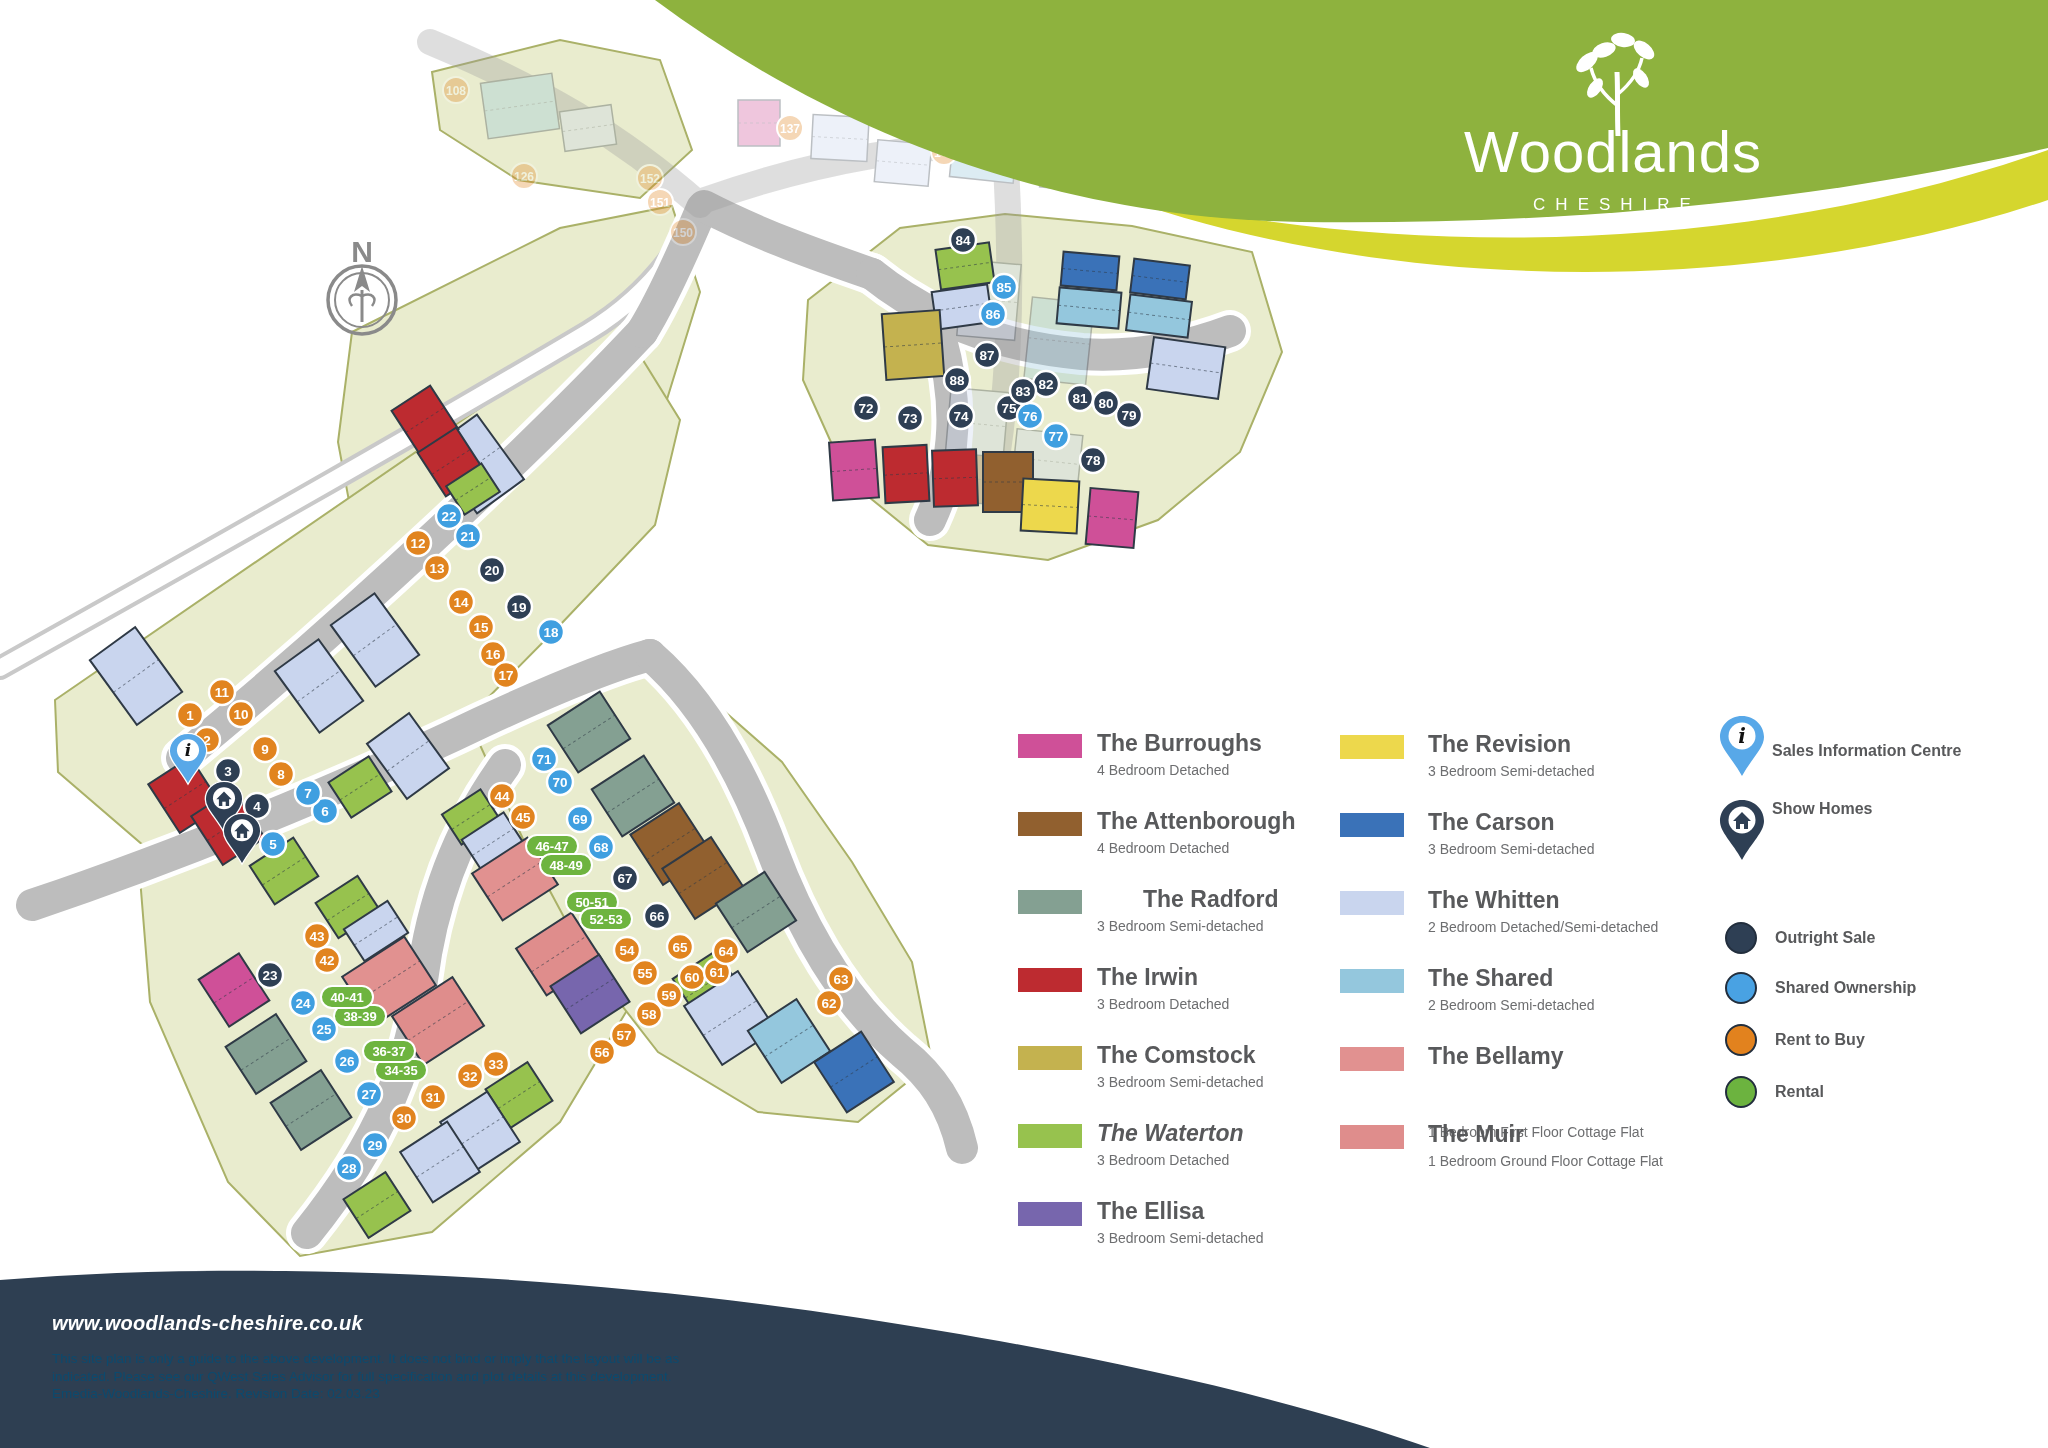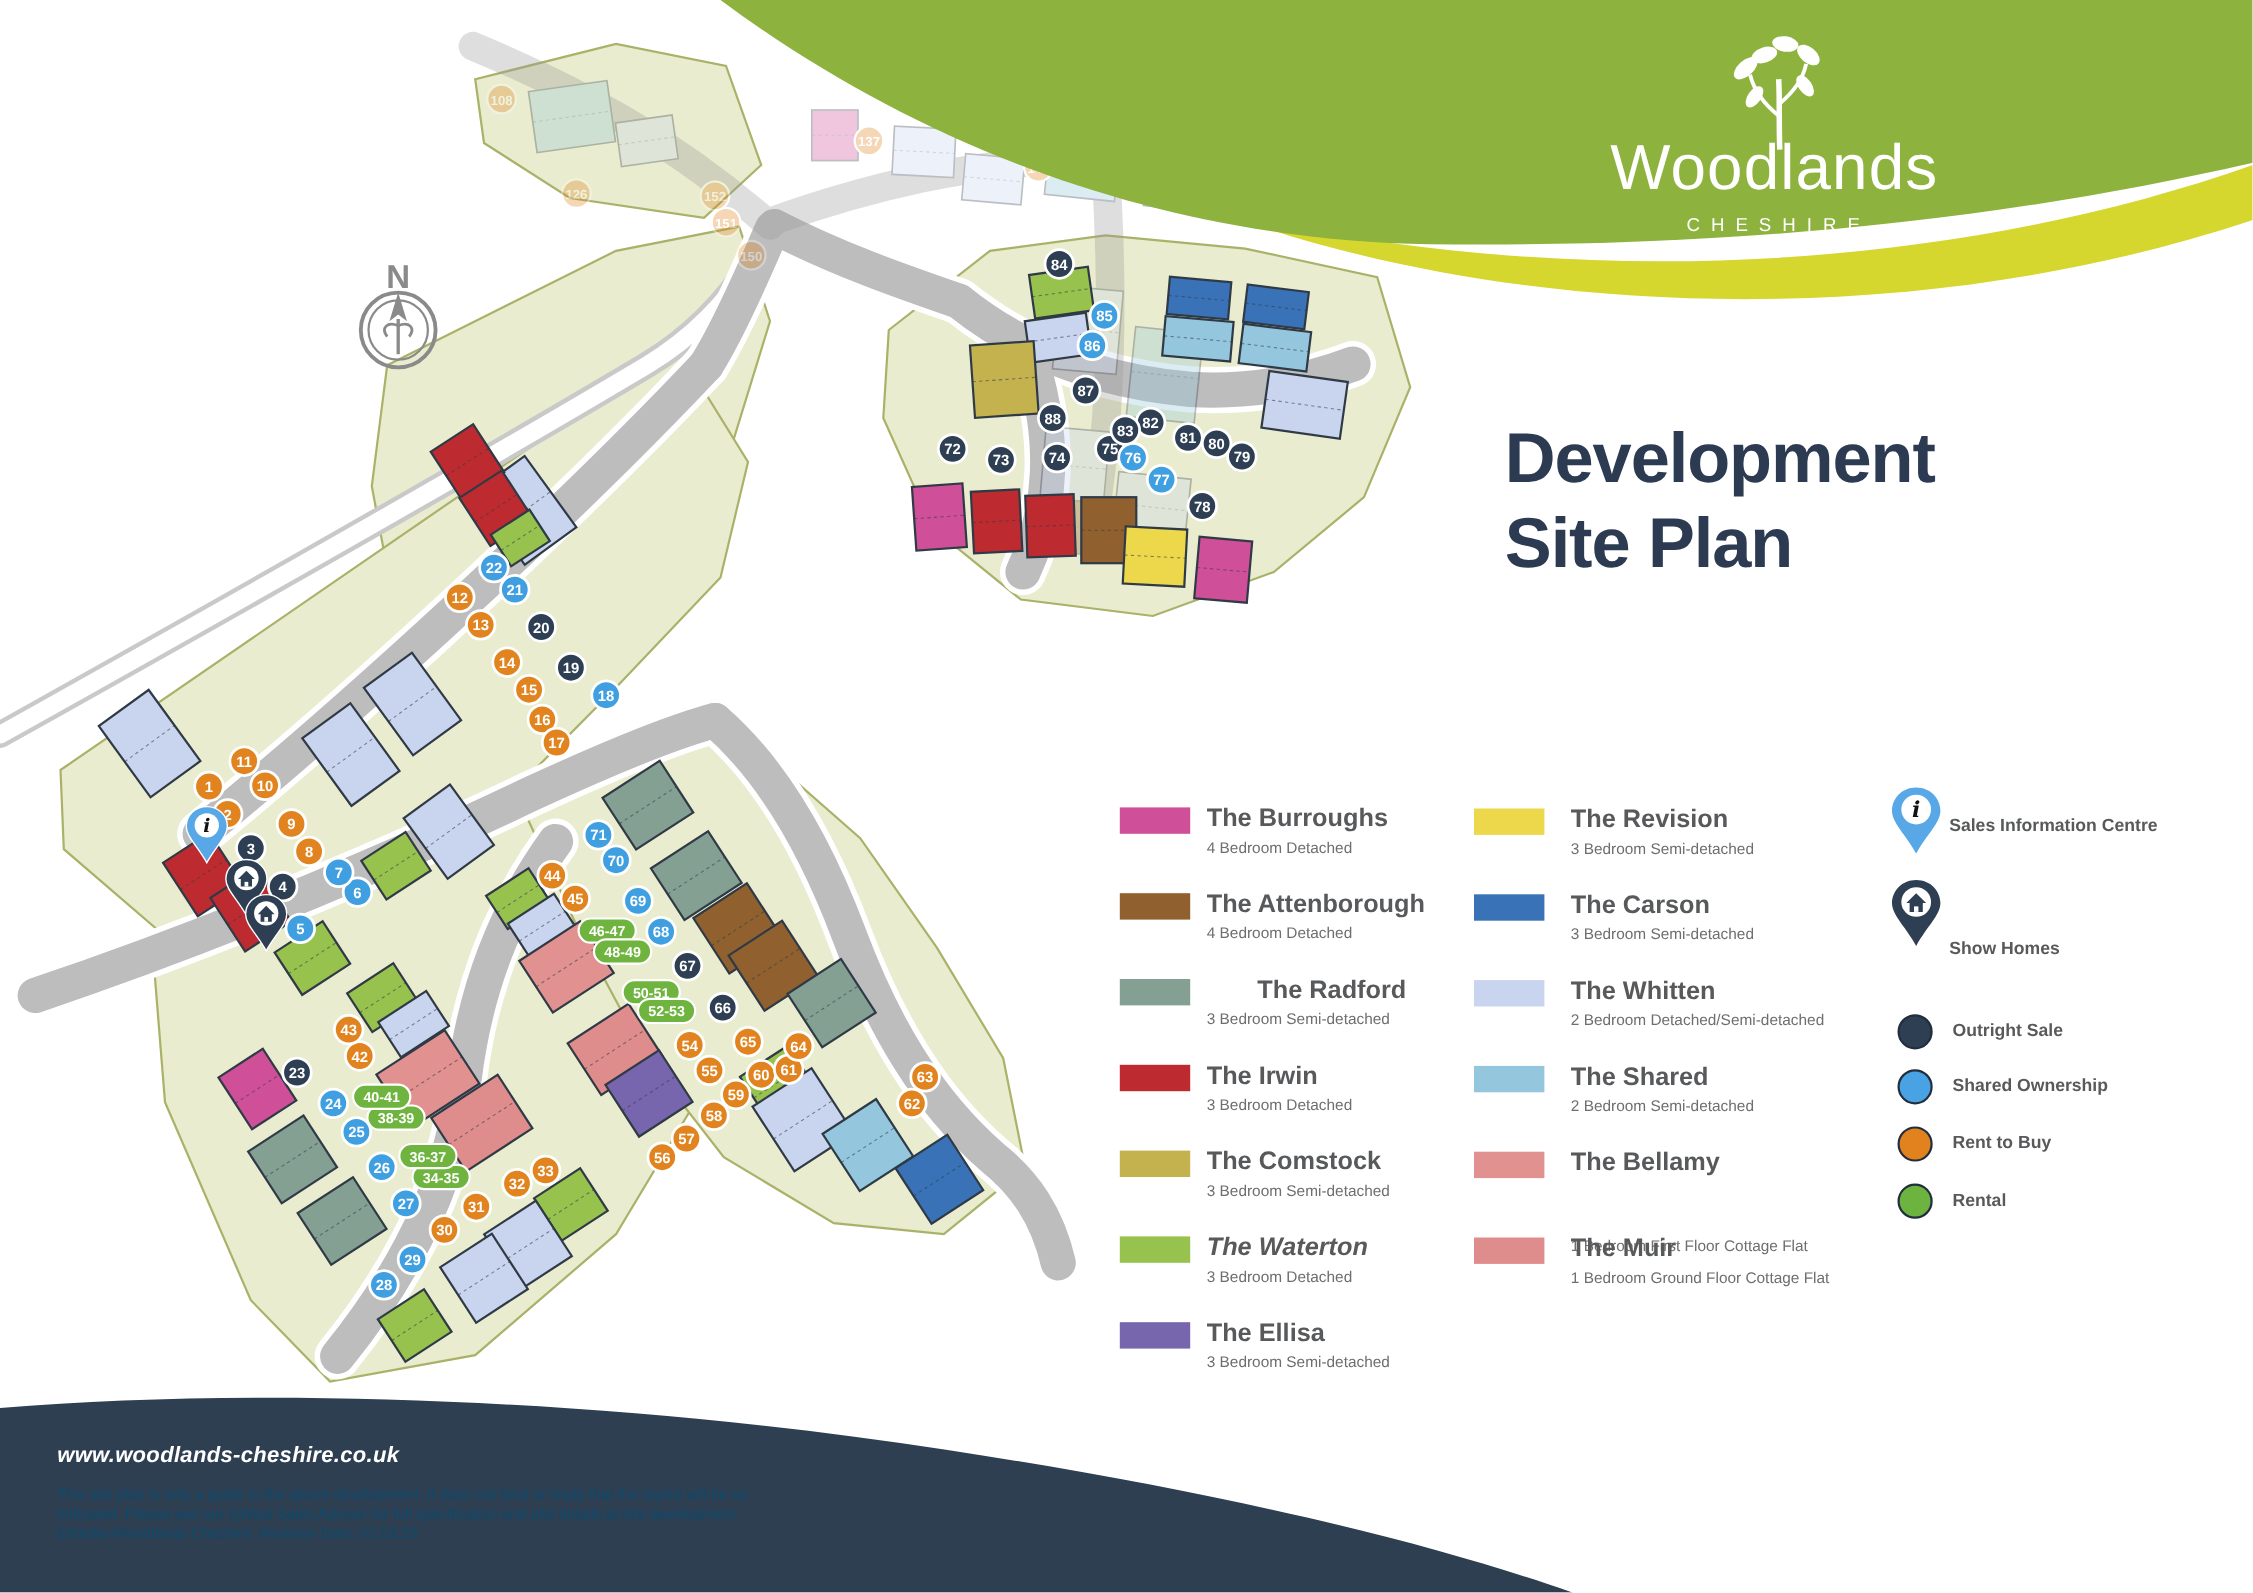--- a/index.html
+++ b/index.html
@@ -685,24 +685,20 @@
         <ellipse cx="6" cy="-4" rx="12" ry="7" transform="rotate(8 6 -4)"></ellipse>
         <ellipse cx="27" cy="6" rx="12" ry="7" transform="rotate(40 27 6)"></ellipse>
         <ellipse cx="-22" cy="44" rx="11" ry="6" transform="rotate(-55 -22 44)"></ellipse>
         <ellipse cx="24" cy="34" rx="11" ry="6" transform="rotate(55 24 34)"></ellipse>
       </g>
       <text x="0" y="172" text-anchor="middle" fill="#ffffff" font-size="58" letter-spacing="1">Woodlands</text>
       <text x="4" y="210" text-anchor="middle" fill="#ffffff" font-size="17" letter-spacing="10">CHESHIRE</text>
     </g>
   </svg>
 
-  <div id="page-title" class="abs">
-    <div>Development</div>
-    <div>Site Plan</div>
-  </div>
 
   <div id="legend">
       <div class="lg-swatch" style="left: 1018px; top: 734px; background: rgb(207, 80, 152);"></div>
       <div class="lg-name" style="left: 1097px; top: 730px;">The Burroughs</div>
       <div class="lg-spec" style="left: 1097px; top: 762px;">4 Bedroom Detached</div>
       <div class="lg-swatch" style="left: 1018px; top: 812px; background: rgb(145, 96, 47);"></div>
       <div class="lg-name" style="left: 1097px; top: 808px;">The Attenborough</div>
       <div class="lg-spec" style="left: 1097px; top: 840px;">4 Bedroom Detached</div>
       <div class="lg-swatch" style="left: 1018px; top: 890px; background: rgb(132, 160, 146);"></div>
       <div class="lg-name" style="left: 1143px; top: 886px;">The Radford</div>
@@ -747,21 +743,21 @@
   <div class="icon-label" style="left:1772px;top:742px;">Sales Information Centre</div>
 
   <svg class="pin-svg" style="left:1712px;top:796px;" width="60" height="84" viewBox="-30 -26 60 84">
     <path d="M0,-22 C-13,-22 -22,-12 -22,-1 C-22,10 -10,20 0,38 C10,20 22,10 22,-1 C22,-12 13,-22 0,-22 Z" fill="#2e3f54"></path>
     <circle cx="0" cy="-2" r="13.5" fill="#ffffff"></circle>
     <g fill="#2e3f54">
       <path d="M-9,-1 L0,-10 L9,-1 L6,-1 L6,7 L-6,7 L-6,-1 Z"></path>
       <rect x="-2" y="2" width="4" height="5" fill="#ffffff"></rect>
     </g>
   </svg>
-  <div class="icon-label" style="left:1772px;top:854px;">Show Homes</div>
+  <div class="icon-label" style="left:1772px;top:800px;">Show Homes</div>
 
   <div class="tenure-dot" style="left:1725px;top:922px;background:#2e3f54;"></div>
   <div class="icon-label" style="left:1775px;top:929px;">Outright Sale</div>
 
   <div class="tenure-dot" style="left:1725px;top:972px;background:#49a2e3;"></div>
   <div class="icon-label" style="left:1775px;top:979px;">Shared Ownership</div>
 
   <div class="tenure-dot" style="left:1725px;top:1024px;background:#e2821e;"></div>
   <div class="icon-label" style="left:1775px;top:1031px;">Rent to Buy</div>
 

